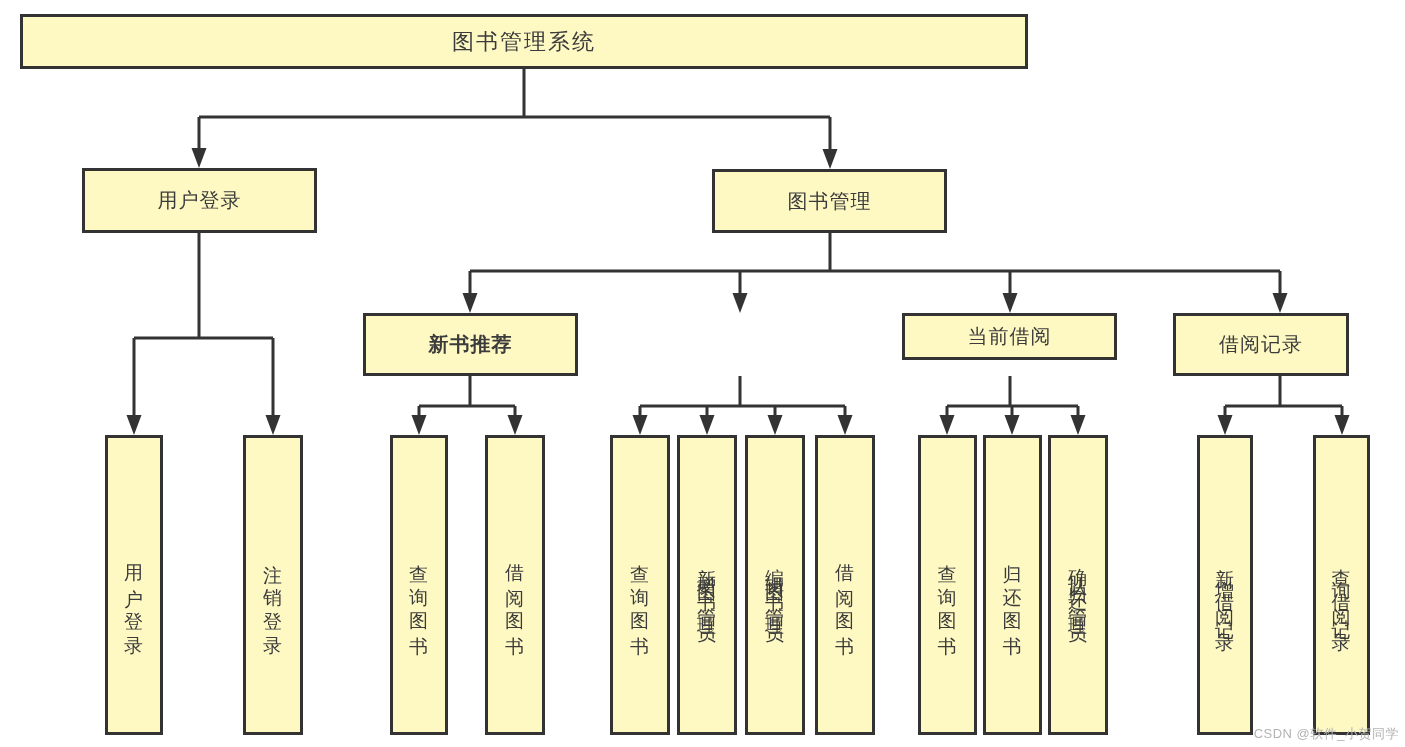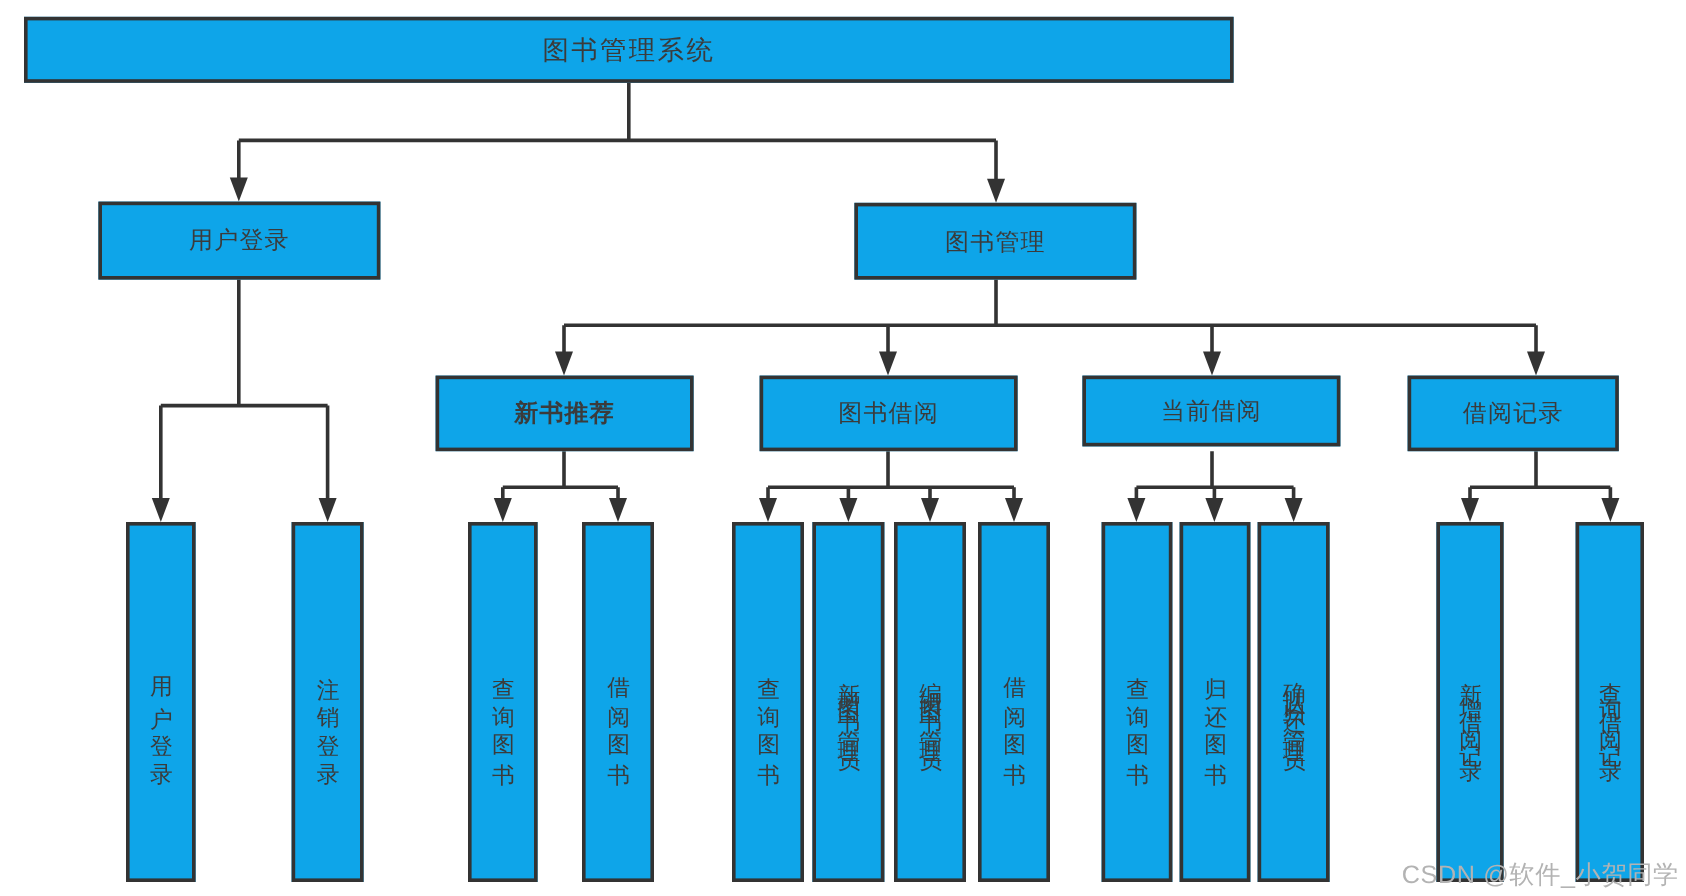--- a/index.html
+++ b/index.html
@@ -3,37 +3,37 @@
 <meta charset="utf-8">
 <style>
   html,body{margin:0;padding:0;background:#ffffff;}
   body{
     width:1405px;height:747px;position:relative;overflow:hidden;
     font-family:"Liberation Sans","DejaVu Sans",sans-serif;
   }
   .stage{position:absolute;inset:0;}
   svg.wires{position:absolute;left:0;top:0;z-index:1;}
   .node{
-    position:absolute;background:#0ea5e9;border:3px solid #333333;
+    position:absolute;background:#fef9c3;border:3px solid #333333;
     box-sizing:border-box;display:flex;align-items:center;justify-content:center;
     color:#3b3b3b;z-index:2;
   }
   .node.h{font-size:20px;letter-spacing:1px;}
   .node.root{font-size:22px;letter-spacing:2px;}
   .node.leaf{border-width:3px;}
   .vtext{
     writing-mode:vertical-rl;text-orientation:mixed;
     font-size:19px;line-height:1;color:#3b3b3b;white-space:nowrap;
   }
   .sp4{letter-spacing:24px;margin-bottom:-24px;}
   .sp6{letter-spacing:13px;margin-bottom:-13px;}
   .sp9{letter-spacing:8px;margin-bottom:-8px;}
   .watermark{
     position:absolute;right:6px;bottom:4px;z-index:3;
-    font-size:21px;color:#b3b3b3;letter-spacing:0.5px;
+    font-size:13px;color:#b3b3b3;letter-spacing:0.5px;
   }
 </style>
 </head>
 <body>
 
 <div class="stage">
 
   <svg class="wires" width="1405" height="747" viewBox="0 0 1405 747">
     <g stroke="#333333" stroke-width="3" fill="none">
 
@@ -81,24 +81,21 @@
   <div class="node h" style="left:82px;top:168px;width:235px;height:65px;">
     <span>用户登录</span>
   </div>
   <div class="node h" style="left:712px;top:169px;width:235px;height:64px;">
     <span>图书管理</span>
   </div>
 
   <div class="node h" style="left:363px;top:313px;width:215px;height:63px;font-weight:bold;">
     <span>新书推荐</span>
   </div>
-  <div class="node h" style="left:633px;top:313px;width:215px;height:63px;">
-    <span>图书借阅</span>
-  </div>
-  <div class="node h" style="left:902px;top:313px;width:215px;height:59px;">
+  <div class="node h" style="left:902px;top:313px;width:215px;height:47px;">
     <span>当前借阅</span>
   </div>
   <div class="node h" style="left:1173px;top:313px;width:176px;height:63px;">
     <span>借阅记录</span>
   </div>
 
   <div class="node leaf" style="left:105px;top:435px;width:58px;height:300px;">
     <span class="vtext sp4">用户登录</span>
   </div>
   <div class="node leaf" style="left:243px;top:435px;width:60px;height:300px;">

